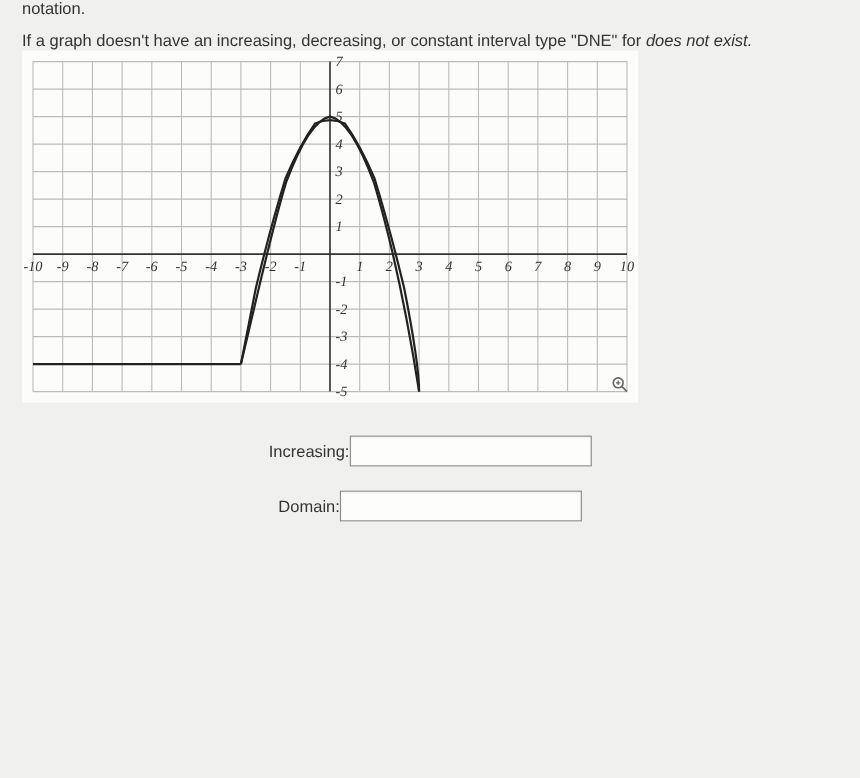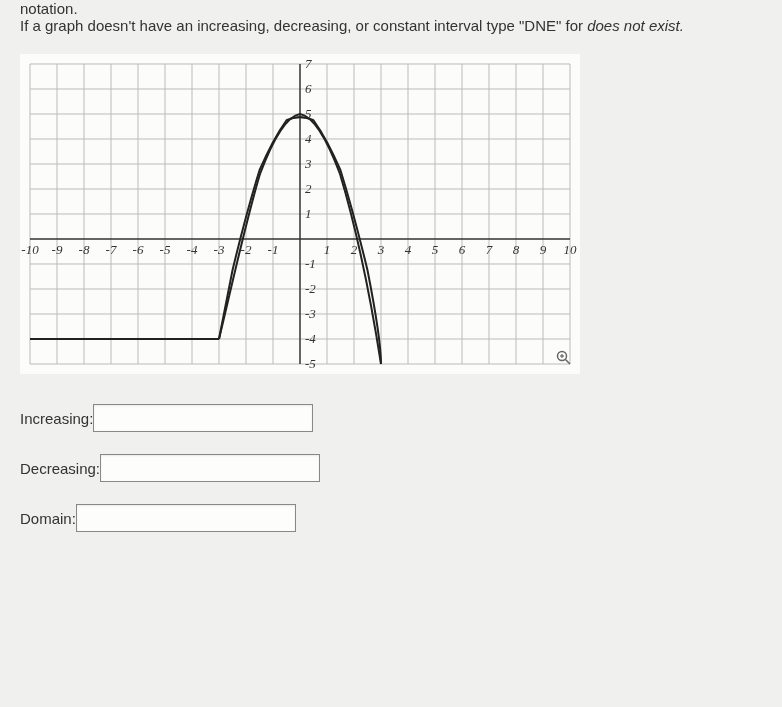--- a/index.html
+++ b/index.html
@@ -10,25 +10,25 @@
       height: 707px;
       padding: 0;
       color: #333;
     }
     .content {
       padding: 0 20px;
     }
     .header-text {
       font-size: 15px;
       color: #333;
+      margin-bottom: 12px;
     }
     .instruction {
       font-size: 15px;
       color: #333;
-      margin-bottom: 20px;
     }
     .italic { font-style: italic; }
     .graph-container {
       position: relative;
       width: 560px;
       height: 320px;
       background: #fcfcfa;
       margin-bottom: 30px;
       margin-left: 0;
     }
@@ -48,20 +48,21 @@
     .fields {
       display: flex;
       flex-direction: column;
       gap: 22px;
       margin-left: 0;
     }
     .field-row {
       display: flex;
       align-items: center;
       gap: 0;
+      justify-content: center;
     }
     .field-label {
       font-size: 15px;
       color: #333;
     }
     .field-input {
       border: 1px solid #888;
       background: #fdfdfb;
       height: 28px;
       width: 220px;
@@ -191,21 +192,17 @@
         </svg>
     </span>
   </div>
 
   <div class="fields">
     <div class="field-row">
       <span class="field-label">Increasing:</span>
       <input class="field-input" value="" style="">
     </div>
     <div class="field-row">
-      <span class="field-label">Decreasing:</span>
-      <input class="field-input" value="" style="">
-    </div>
-    <div class="field-row">
       <span class="field-label">Domain:</span>
       <input class="field-input" value="" style="">
     </div>
   </div>
 </div>
 
 </body></html>

